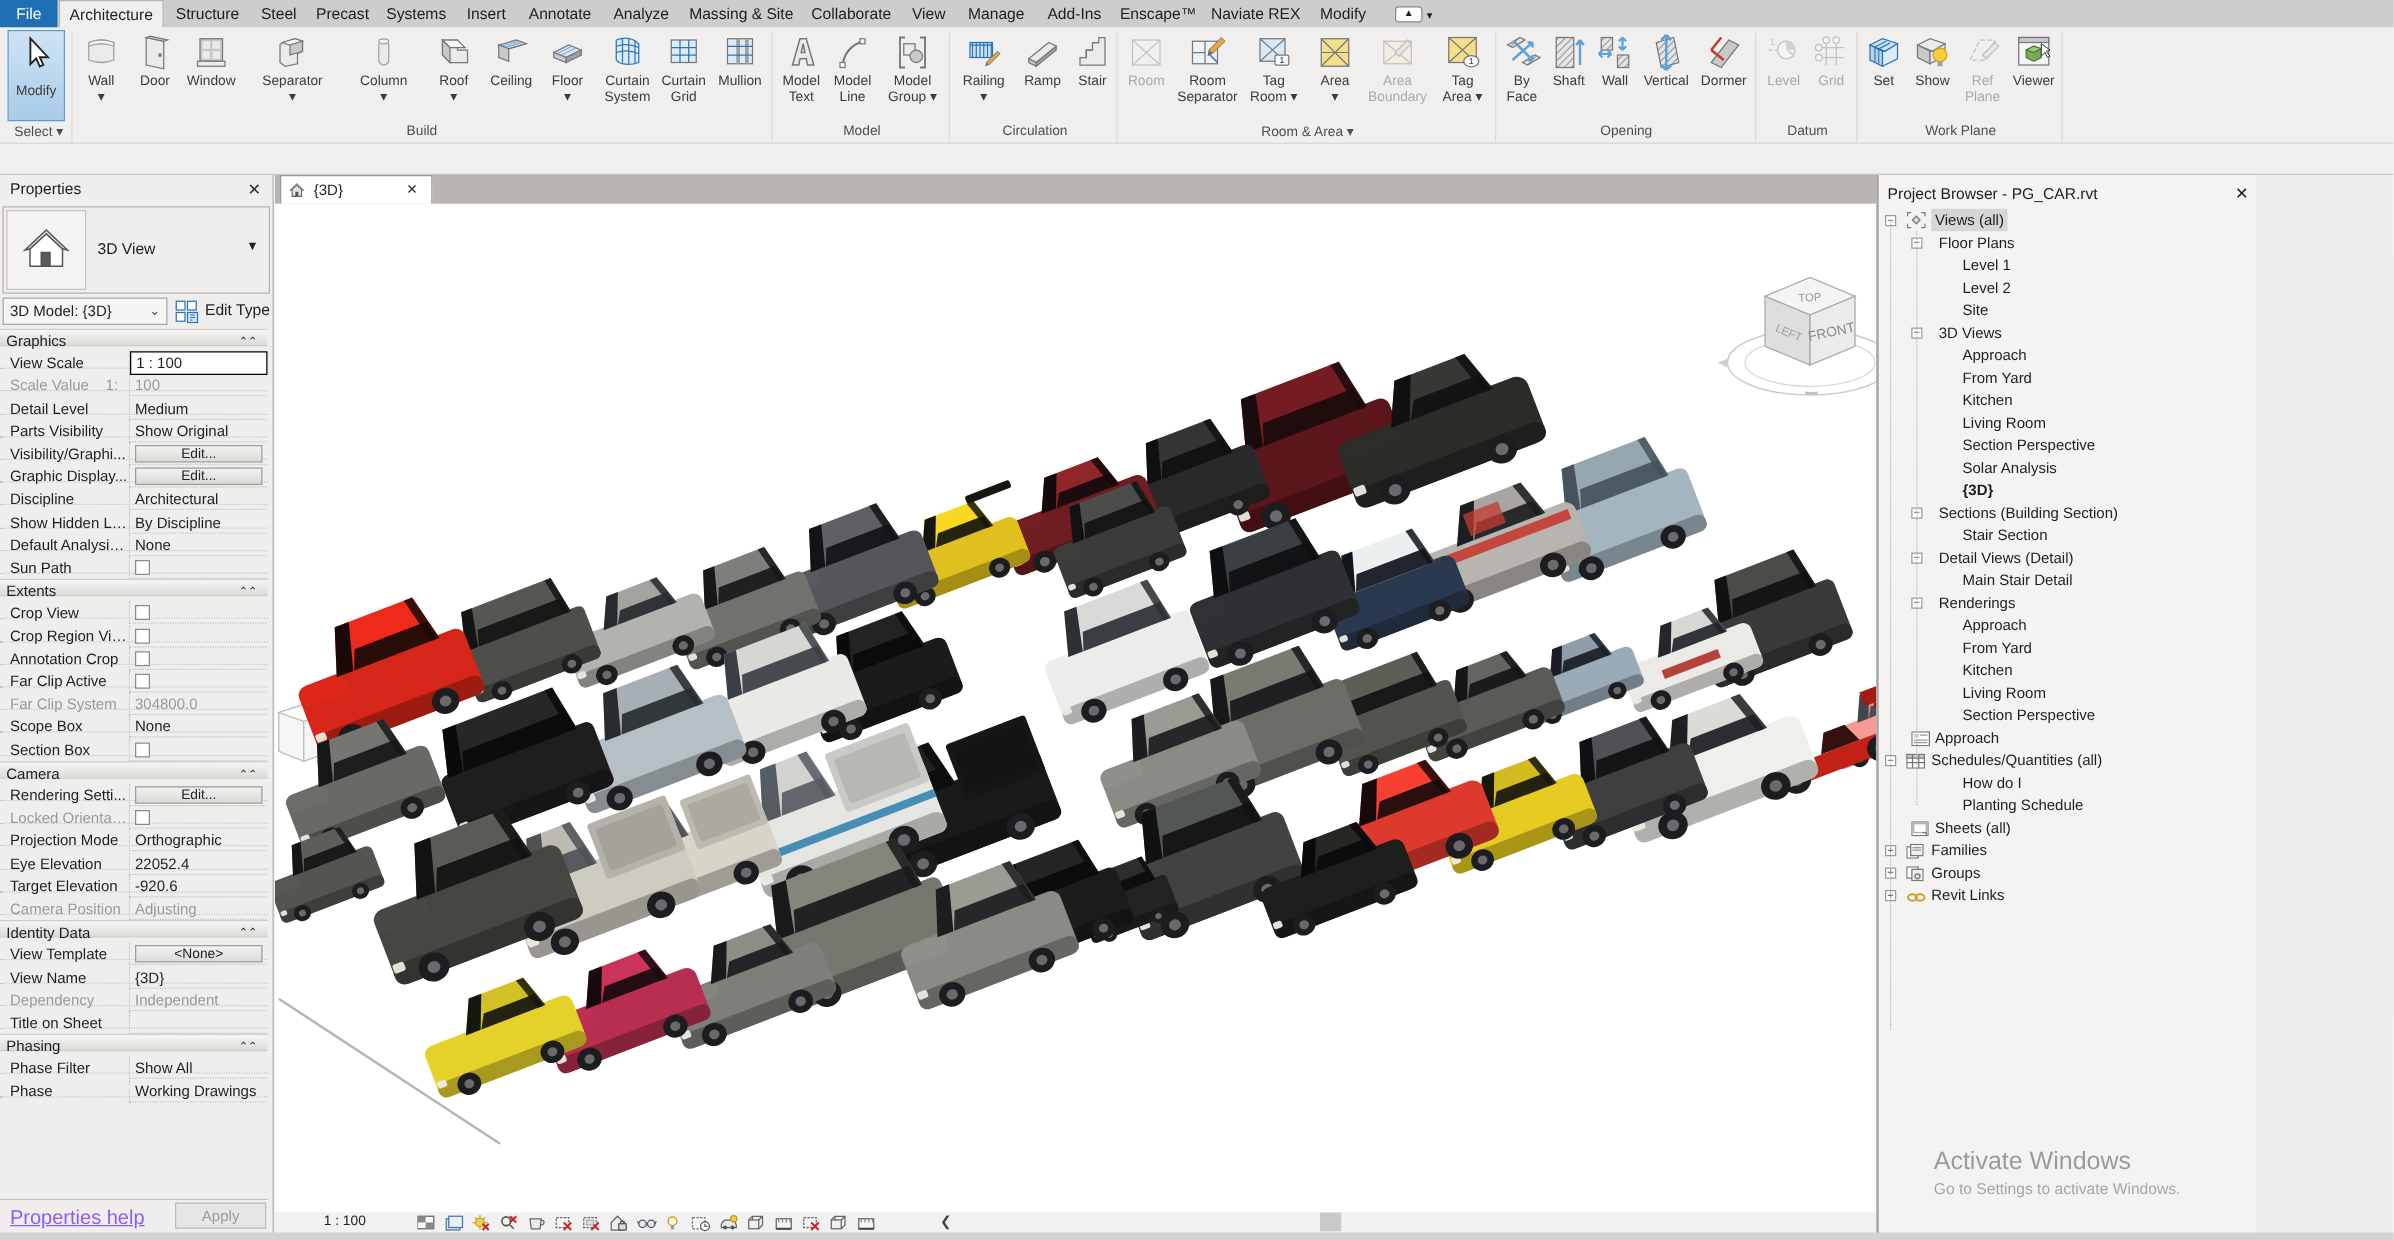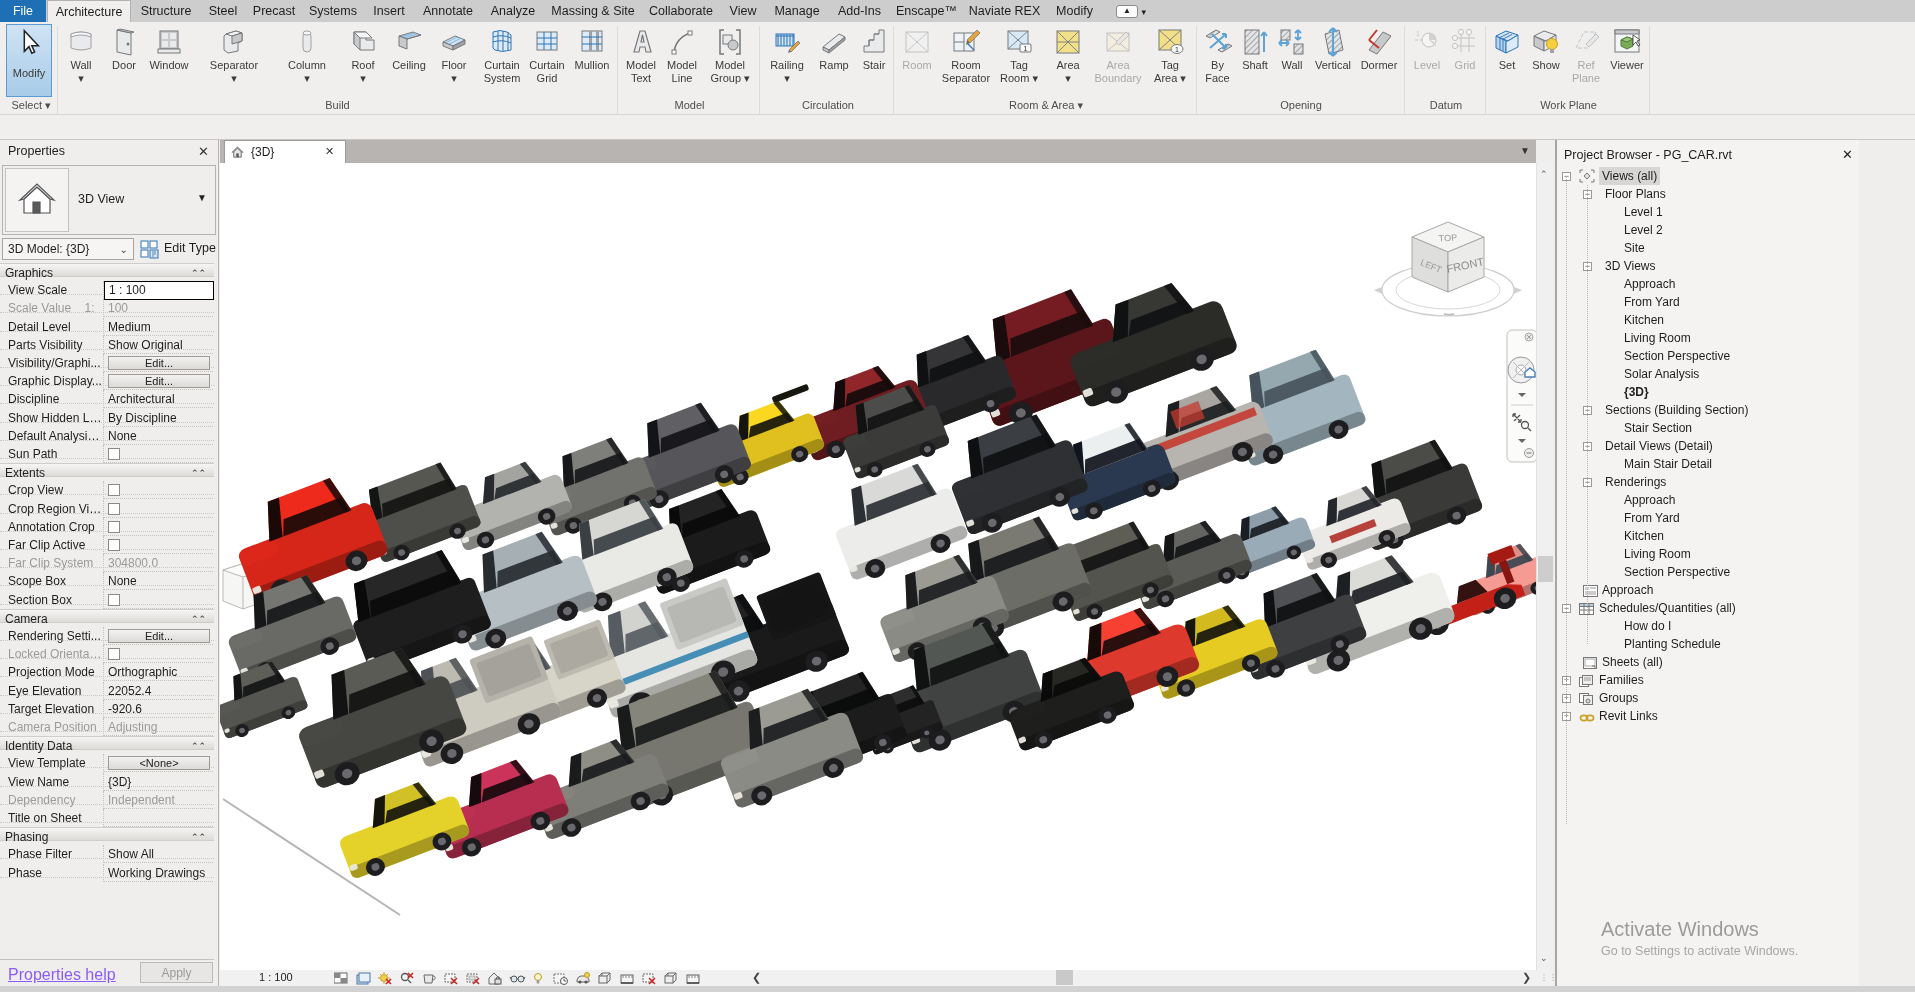--- a/index.html
+++ b/index.html
@@ -11,21 +11,21 @@
 .rbtn svg{display:block;margin:2px auto 1px}
 .rbtn .lb{white-space:pre-line}
 .dis{color:#a9a9a9}
 .rsep{position:absolute;top:4px;width:1px;height:88px;background:#dcd9d6}
 .grp{position:absolute;top:77px;width:100%;font-size:11px;color:#4e4e4e;text-align:center}
 .optbar{left:0;top:116px;width:1915px;height:24px;background:#f1efee;border-bottom:1px solid #c9c6c3}
 .props{left:0;top:140px;width:219px;height:852px;background:#f0eeed;border-right:1px solid #b5b2af;font-size:12px;color:#1e1e1e}
 .tabbar{left:220px;top:140px;width:1316px;height:23px;background:#b7b4b1}
 .vp{left:220px;top:163px;width:1316px;height:807px;background:#fff;overflow:hidden}
 .vsb{left:1536px;top:163px;width:17px;height:807px;background:#f0f0f0;border-left:1px solid #e2e2e2}
-.browser{left:1555px;top:140px;width:304px;height:852px;background:#f4f3f1;border-left:2px solid #a8a6a4;font-size:12px;color:#1e1e1e}
+.browser{left:1501px;top:140px;width:304px;height:852px;background:#f4f3f1;border-left:2px solid #a8a6a4;font-size:12px;color:#1e1e1e}
 .hrow{left:220px;top:970px;width:1333px;height:16px;background:#f1f1f1}
 .botbar{left:0;top:986px;width:1915px;height:6px;background:#d2d2d2}
 .prow{position:absolute;left:0;width:214px;height:14px;line-height:18px;white-space:nowrap;border-bottom:1px dotted #c9c6c3}
 .plab{position:absolute;left:8px;top:0;width:94px;overflow:hidden;text-overflow:ellipsis;white-space:nowrap}
 .pval{position:absolute;left:106px;top:0;width:106px;overflow:hidden;white-space:nowrap}
 .phead{background:linear-gradient(#f6f5f4,#dddbd8);border-top:1px solid #cfccc9;border-bottom:1px solid #cfccc9 !important;color:#1e1e1e}
 .pgray{color:#9a9a9a}
 .cell{border-left:1px dotted #c4c1be;border-bottom:1px dotted #c4c1be;height:18px}
 .pbtn{position:absolute;left:108px;top:2px;width:102px;height:14px;background:linear-gradient(#f3f2f1,#dcdad7);border:1px solid #9e9b98;font-size:11px;text-align:center;line-height:13px;color:#222}
 .chk{position:absolute;left:108px;top:3px;width:12px;height:12px;background:#fff;border:1px solid #8a8a8a}

